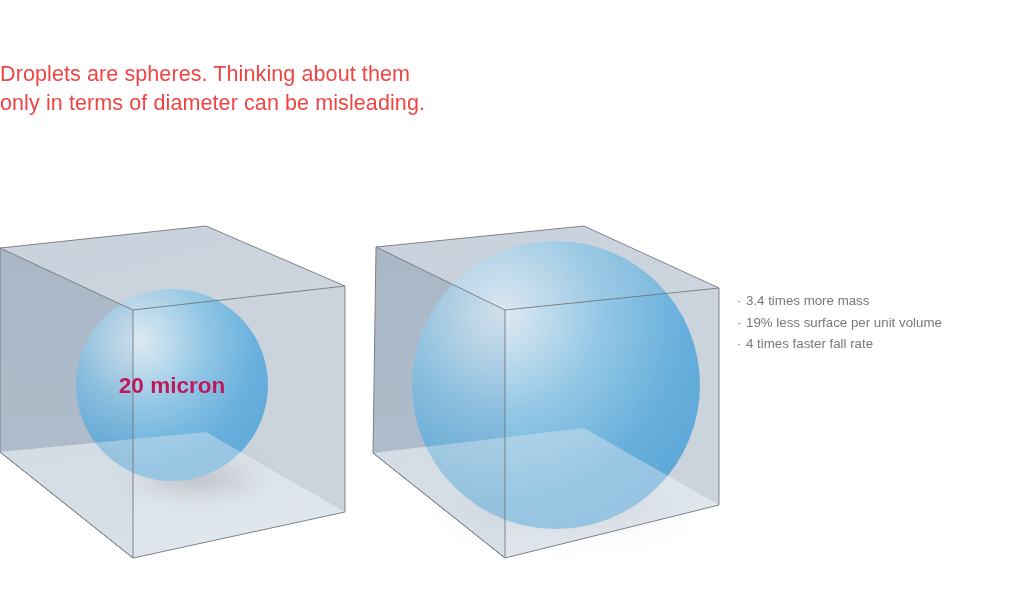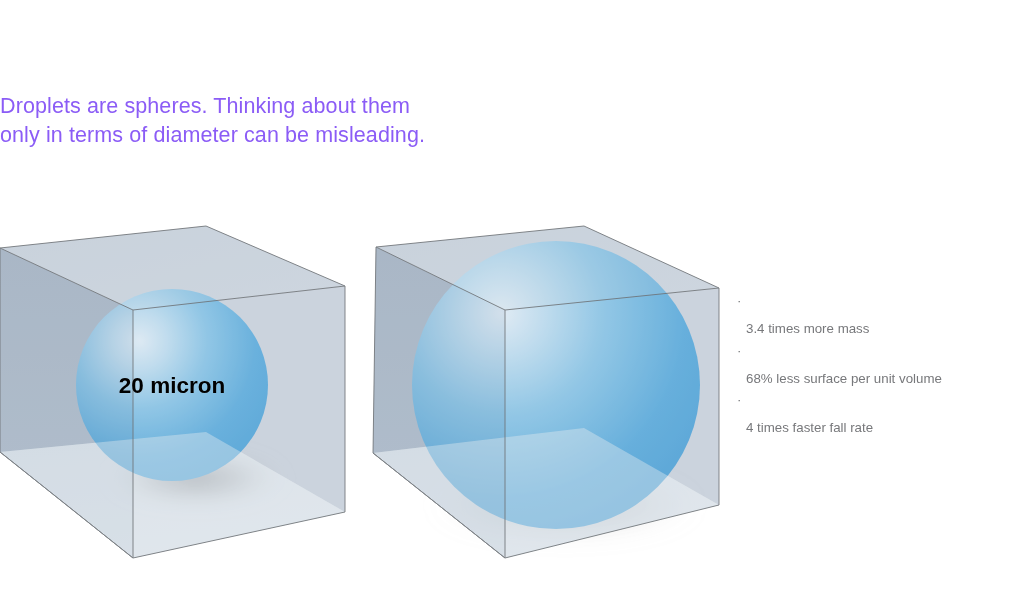--- a/index.html
+++ b/index.html
@@ -7,43 +7,43 @@
   body{
     width:1024px;height:589px;background:#ffffff;
     font-family:"Liberation Sans","DejaVu Sans",sans-serif;
     overflow:hidden;position:relative;
   }
   #stage{position:absolute;left:0;top:0;width:1024px;height:589px;}
 
   
   .headline{
     position:absolute;left:0px;top:60px;width:620px;
-    font-size:21.5px;line-height:29px;color:#8b5cf6;
-    letter-spacing:.1px;white-space:pre-line;margin-top:32px;
+    font-size:21.5px;line-height:29px;color:#ef4444;
+    letter-spacing:.1px;white-space:pre-line;
   }
 
   
   .bullets{
     position:absolute;left:737px;top:290px;width:280px;
     font-size:13.3px;line-height:21.5px;color:#77787b;
   }
   .bullets .row{display:flex;align-items:flex-start;}
   .bullets .dot{
     width:9px;flex:0 0 9px;color:#77787b;font-size:13.3px;
     line-height:21.5px;text-align:left;
   }
-  .bullets .txt{flex:1 1 auto;margin-top:28px;}
+  .bullets .txt{flex:1 1 auto;}
 
   
   svg.scene{position:absolute;left:0;top:0;width:1024px;height:589px;}
 
   
   .slabel{
     position:absolute;transform:translate(-50%,-50%);
-    font-weight:bold;color:#000000;white-space:nowrap;
+    font-weight:bold;color:#be185d;white-space:nowrap;
     text-shadow:0 0 1px rgba(255,255,255,.25);
   }
   #label-1{left:172px;top:386px;font-size:22.5px;}
   #label-2{left:556px;top:386px;font-size:25px;}
 </style>
 </head>
 <body>
 
 <div id="stage">
 
@@ -155,21 +155,21 @@
 
   <div class="slabel" id="label-1">20 micron</div>
 
   <div class="bullets">
     <div class="row">
       <span class="dot">·</span>
       <span class="txt">3.4 times more mass</span>
     </div>
     <div class="row">
       <span class="dot">·</span>
-      <span class="txt">68% less surface per unit volume</span>
+      <span class="txt">19% less surface per unit volume</span>
     </div>
     <div class="row">
       <span class="dot">·</span>
       <span class="txt">4 times faster fall rate</span>
     </div>
   </div>
 
 </div>
 
 </body></html>

